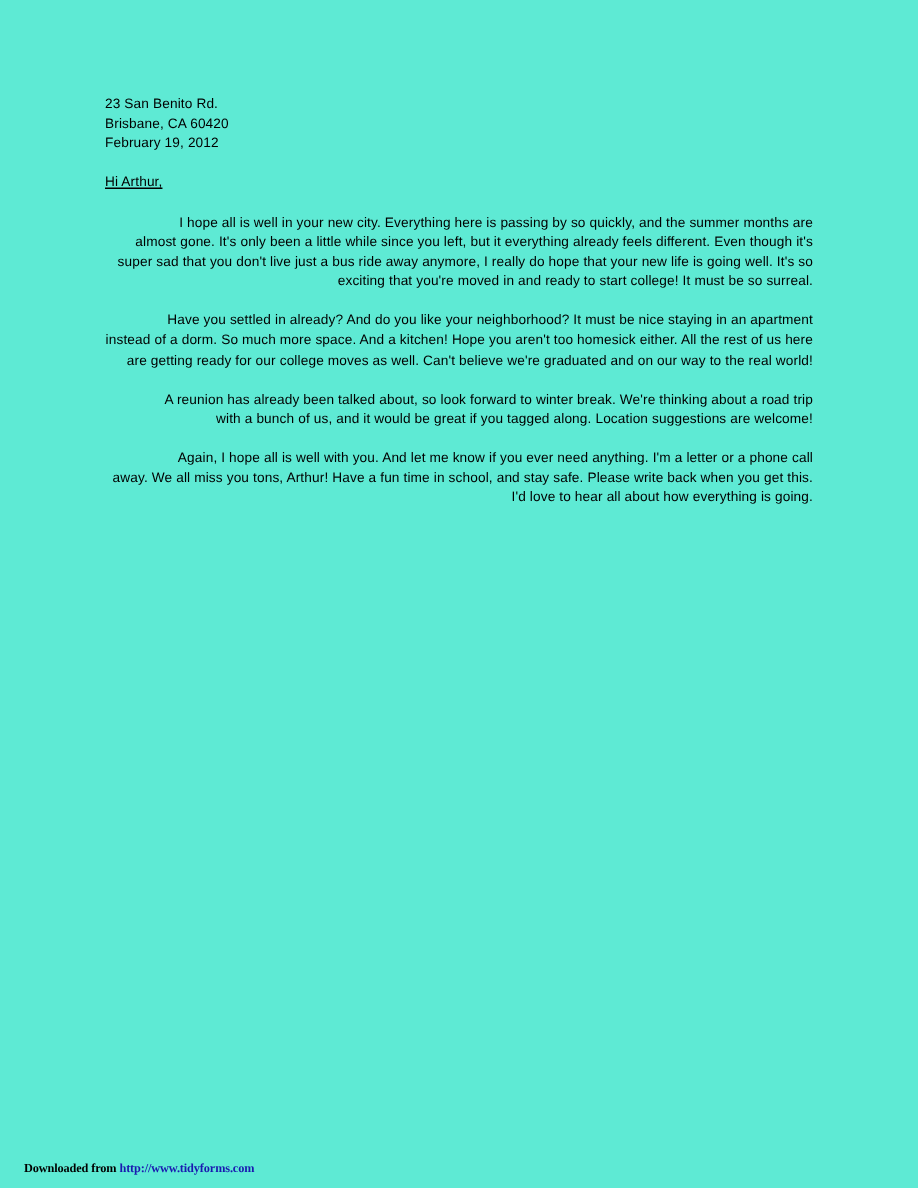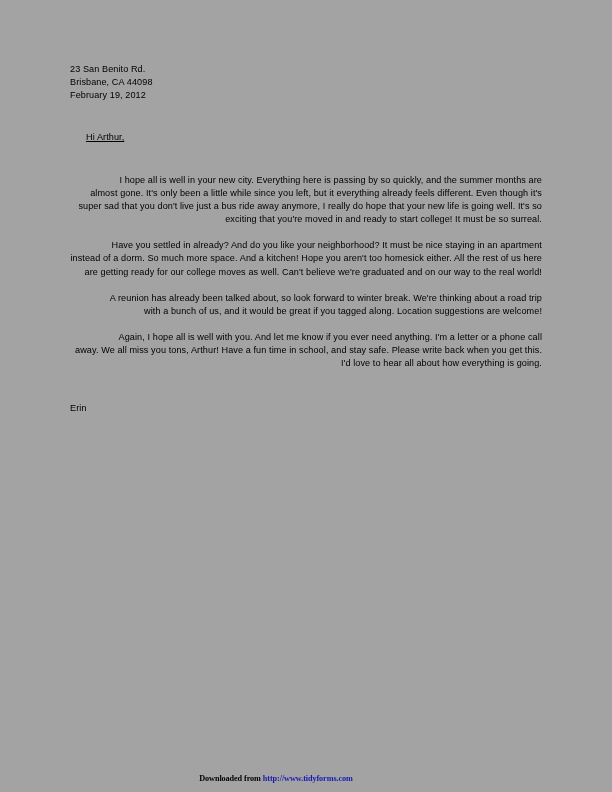--- a/index.html
+++ b/index.html
@@ -17,21 +17,21 @@
     color: #000000;
     -webkit-font-smoothing: none;
   }
 
   .page {
     position: absolute;
     left: 0;
     top: 0;
     width: 612px;
     height: 792px;
-    background: #a3a3a3;
+    background: #5eead4;
   }
 
   
   .letter {
     position: absolute;
     left: 70px;
     top: 63px;
     width: 472px;
     font-size: 9.1px;
     line-height: 13.1px;
@@ -41,21 +41,21 @@
 
   .address-block {
     margin: 0;
   }
   .address-line {
     display: block;
     white-space: pre;
   }
 
   .salutation {
-    margin: 16px;
+    margin: 0;
     padding-top: 13.2px;
     white-space: pre;
     text-decoration: underline;
   }
 
   .para {
     margin: 0;
     padding-top: 13.2px;
     text-indent: 33px;
     text-align: right;
@@ -66,24 +66,24 @@
     padding-top: 32px;
   }
   .closing-line {
     display: block;
     white-space: pre;
   }
 
   
   .footer {
     position: absolute;
-    left: 0;
+    left: 16px;
     top: 774px;
     width: 552px;
-    text-align: center;
+    text-align: left;
     font-family: "Liberation Serif", serif;
     font-size: 8.2px;
     font-weight: bold;
     line-height: 10px;
     letter-spacing: -0.01em;
   }
   .footer-label {
     color: #000000;
   }
   .footer-url {
@@ -94,33 +94,32 @@
 </style>
 </head>
 <body>
 
 <div class="page">
 
   <div class="letter">
 
     <div class="address-block">
       <span class="address-line">23 San Benito Rd.</span>
-      <span class="address-line">Brisbane, CA 44098</span>
+      <span class="address-line">Brisbane, CA 60420</span>
       <span class="address-line">February 19, 2012</span>
     </div>
 
     <p class="salutation">Hi Arthur,</p>
 
     <p class="para">I hope all is well in your new city. Everything here is passing by so quickly, and the summer months are almost gone. It's only been a little while since you left, but it everything already feels different. Even though it's super sad that you don't live just a bus ride away anymore, I really do hope that your new life is going well. It's so exciting that you're moved in and ready to start college! It must be so surreal.</p>
     <p class="para">Have you settled in already? And do you like your neighborhood? It must be nice staying in an apartment instead of a dorm. So much more space. And a kitchen! Hope you aren't too homesick either. All the rest of us here are getting ready for our college moves as well. Can't believe we're graduated and on our way to the real world!</p>
     <p class="para">A reunion has already been talked about, so look forward to winter break. We're thinking about a road trip with a bunch of us, and it would be great if you tagged along. Location suggestions are welcome!</p>
     <p class="para">Again, I hope all is well with you. And let me know if you ever need anything. I'm a letter or a phone call away. We all miss you tons, Arthur! Have a fun time in school, and stay safe. Please write back when you get this. I'd love to hear all about how everything is going.</p>
 
     <div class="closing">
-      <span class="closing-line">Erin</span>
     </div>
 
   </div>
 
   <div class="footer">
     <span class="footer-label">Downloaded from</span><a class="footer-url" href="#">http://www.tidyforms.com</a>
   </div>
 
 </div>
 

